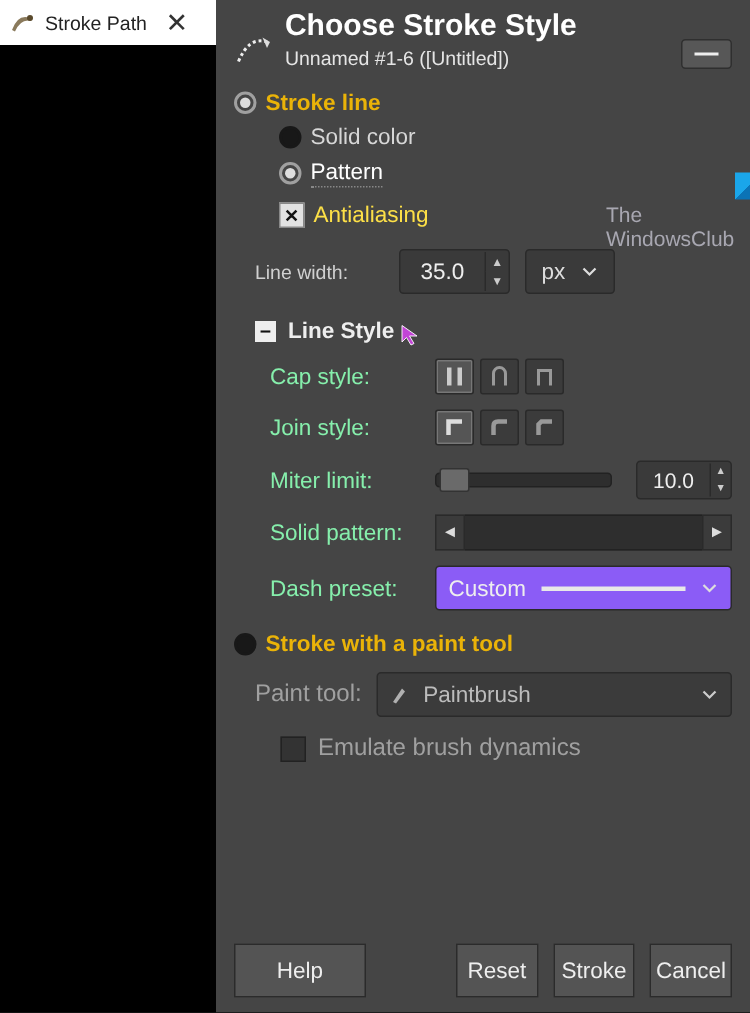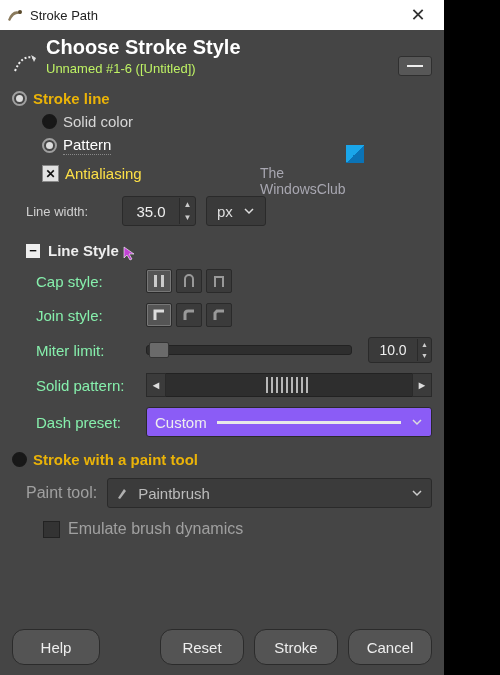--- a/index.html
+++ b/index.html
@@ -1,25 +1,25 @@
 <!DOCTYPE html>
 <html><head>
 <meta charset="utf-8">
 <style>
 html,body{margin:0;padding:0;width:500px;height:675px;overflow:hidden;font-family:"Segoe UI",Arial,sans-serif;background:#000}
-.win{width:444px;height:675px;display:flex;flex-direction:column}
+.win{width:500px;height:675px;display:flex;flex-direction:row}
 .titlebar{height:30px;background:#fff;display:flex;align-items:center;padding:0 6px;color:#222;font-size:13px}
 .titlebar .ticon{width:18px;height:18px;margin-right:6px;display:flex;align-items:center;justify-content:center}
 .titlebar .spacer{flex:1}
 .titlebar .close{width:40px;text-align:center;font-size:18px;color:#333;cursor:pointer}
 .body{flex:1;background:#454545;color:#d7d7d7;padding:6px 12px 10px;display:flex;flex-direction:column;position:relative}
 .header{display:flex;align-items:flex-end;gap:8px}
 .header .hicon{width:26px;height:26px;margin-top:2px}
 .header h1{margin:0;font-size:20px;font-weight:bold;color:#fff}
-.header .sub{font-size:13px;color:#bef264;margin-top:2px}
+.header .sub{font-size:13px;color:#e5e5e5;margin-top:2px}
 .header .menu{margin-left:auto;width:32px;height:18px;margin-top:4px;background:#575757;border:1px solid #2f2f2f;border-radius:3px;display:flex;align-items:center;justify-content:center}
 .header .menu span{width:16px;height:2px;background:#eee}
 .sect{margin-top:14px}
 .row{display:flex;align-items:center;gap:6px}
 .radio{width:15px;height:15px;border-radius:50%;border:2px solid #a0a0a0;display:inline-flex;align-items:center;justify-content:center;box-sizing:border-box}
 .radio.on::after{content:"";width:7px;height:7px;border-radius:50%;background:#ddd}
 .radio.filled{border-color:#181818;background:#181818}
 .radio.filled::after{display:none}
 .sec-title{font-weight:bold;color:#eab308;font-size:15px}
 .opt{margin-left:30px;margin-top:6px;font-size:15px}
@@ -54,21 +54,21 @@
 .dash-chooser .nav{width:18px;height:22px;background:#3b3b3b;border:1px solid #2a2a2a;display:flex;align-items:center;justify-content:center;font-size:11px;color:#ddd;cursor:pointer}
 .dash-chooser .canvas{flex:1;height:22px;background:#2e2e2e;border-top:1px solid #222;border-bottom:1px solid #222;position:relative;overflow:hidden}
 .dash-chooser .seg{position:absolute;top:3px;bottom:3px;left:100px;right:104px;background:repeating-linear-gradient(90deg,#b8b8b8 0 2px,transparent 2px 5px)}
 .dd{flex:1;height:28px;background:#8b5cf6;border:1px solid #2a2a2a;border-radius:3px;display:flex;align-items:center;padding:0 8px;gap:10px;cursor:pointer;font-size:15px;color:#eee}
 .dd .preview{flex:1;height:3px;background:#e8e8e8}
 .dd2{flex:1;height:28px;background:#3b3b3b;border:1px solid #2a2a2a;border-radius:3px;display:flex;align-items:center;padding:0 8px;gap:8px;color:#bcbcbc;font-size:15px}
 .dd2 .picon{width:14px;height:14px}
 .dd2 .v{flex:1}
 .dim{color:#a0a0a0}
 .buttons{display:flex;gap:10px;margin-top:auto;padding-top:14px}
-.btn{flex:1;height:34px;background:#545454;border:1px solid #2b2b2b;border-radius:12px;color:#eee;font-size:15px;display:flex;align-items:center;justify-content:center;cursor:pointer}
+.btn{flex:1;height:34px;background:#545454;border:1px solid #2b2b2b;border-radius:0;color:#eee;font-size:15px;display:flex;align-items:center;justify-content:center;cursor:pointer}
 .btn.help{flex:0 0 86px}
 .buttons .gap{flex:0 0 40px}
 svg{display:block}
 </style>
 </head>
 <body>
 
 <div class="win">
   <div class="titlebar">
     <div class="ticon">

